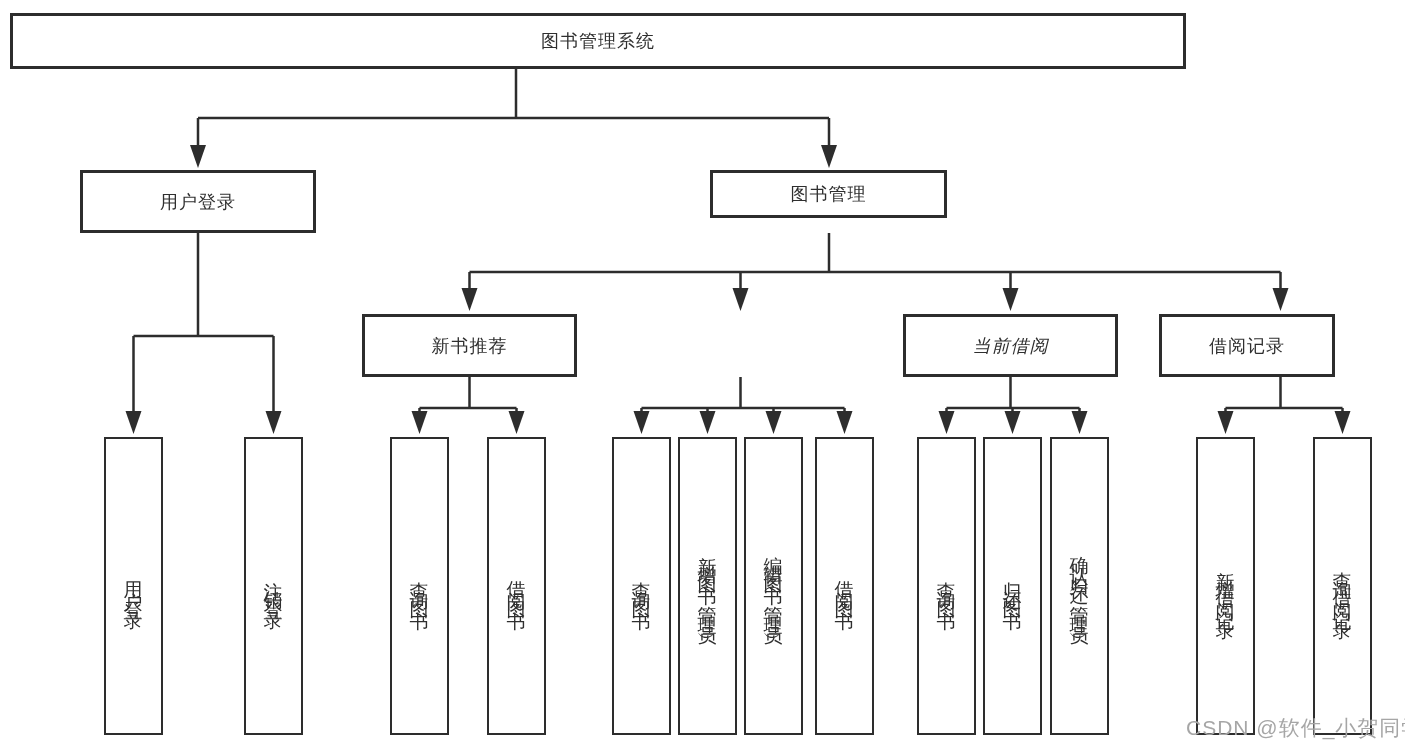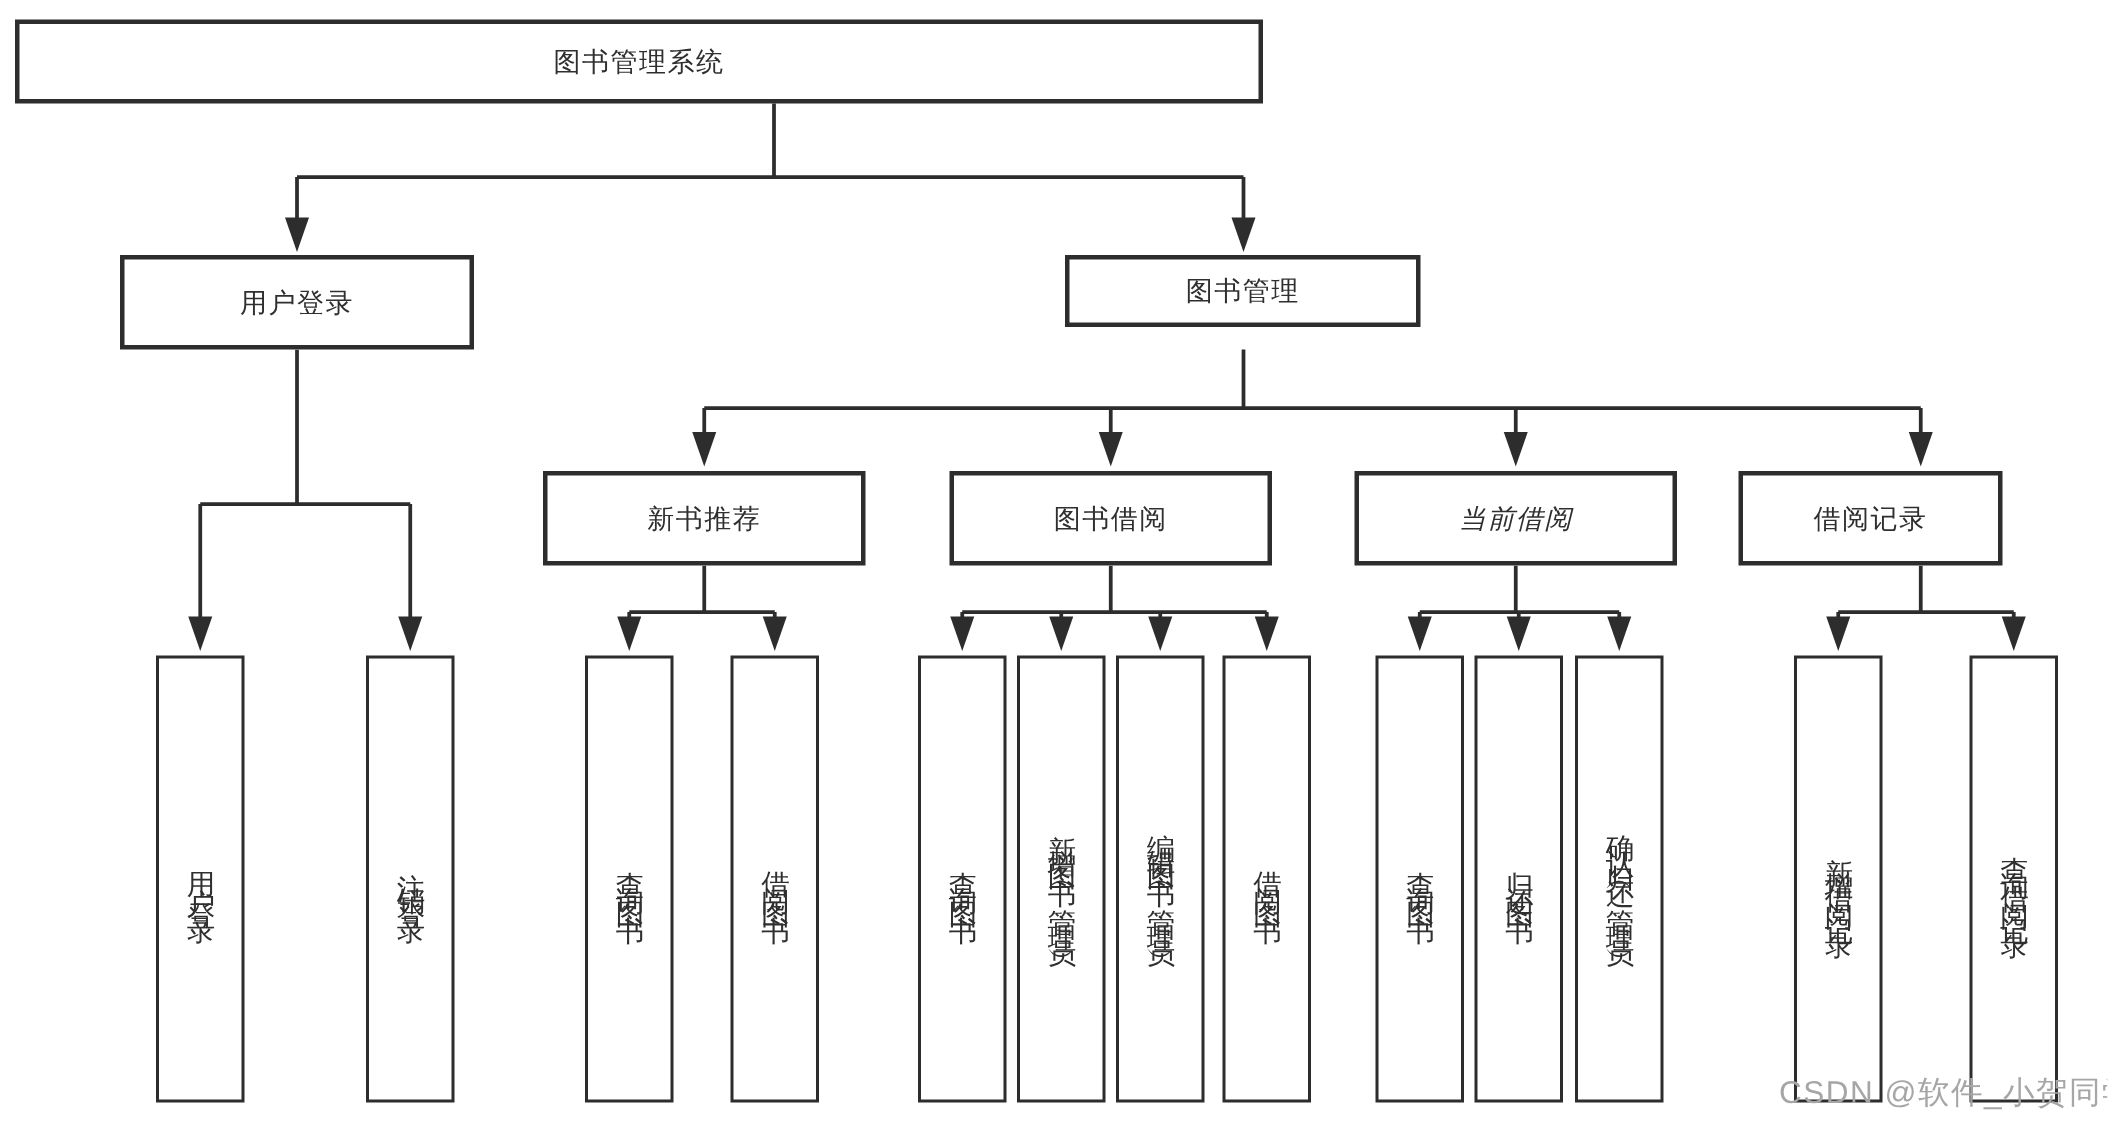--- a/index.html
+++ b/index.html
@@ -100,27 +100,26 @@
       <polygon points="765.5,411 781.5,411 773.5,434"></polygon>
       <polygon points="836.5,411 852.5,411 844.5,434"></polygon>
       <polygon points="938.5,411 954.5,411 946.5,434"></polygon>
       <polygon points="1004.5,411 1020.5,411 1012.5,434"></polygon>
       <polygon points="1071.5,411 1087.5,411 1079.5,434"></polygon>
       <polygon points="1217.5,411 1233.5,411 1225.5,434"></polygon>
       <polygon points="1334.5,411 1350.5,411 1342.5,434"></polygon>
     </g>
   </svg>
 
-  <div class="box" style="left:10px; top:13px; width:832px; height:56px;">图书管理系统</div>
+  <div class="box" style="left:10px; top:13px; width:1176px; height:56px;">图书管理系统</div>
 
   <div class="box" style="left:80px; top:170px; width:236px; height:63px;">用户登录</div>
   <div class="box" style="left:710px; top:170px; width:237px; height:48px;">图书管理</div>
 
   <div class="box" style="left:362px; top:314px; width:215px; height:63px;">新书推荐</div>
-  <div class="box" style="left:633px; top:314px; width:215px; height:63px;">图书借阅</div>
   <div class="box" style="left:903px; top:314px; width:215px; height:63px;font-style:italic;">当前借阅</div>
   <div class="box" style="left:1159px; top:314px; width:176px; height:63px;">借阅记录</div>
 
   <div class="vbox" style="left:104px;">
     <span class="vtext">用户登录</span>
   </div>
   <div class="vbox" style="left:244px;">
     <span class="vtext">注销登录</span>
   </div>
 

